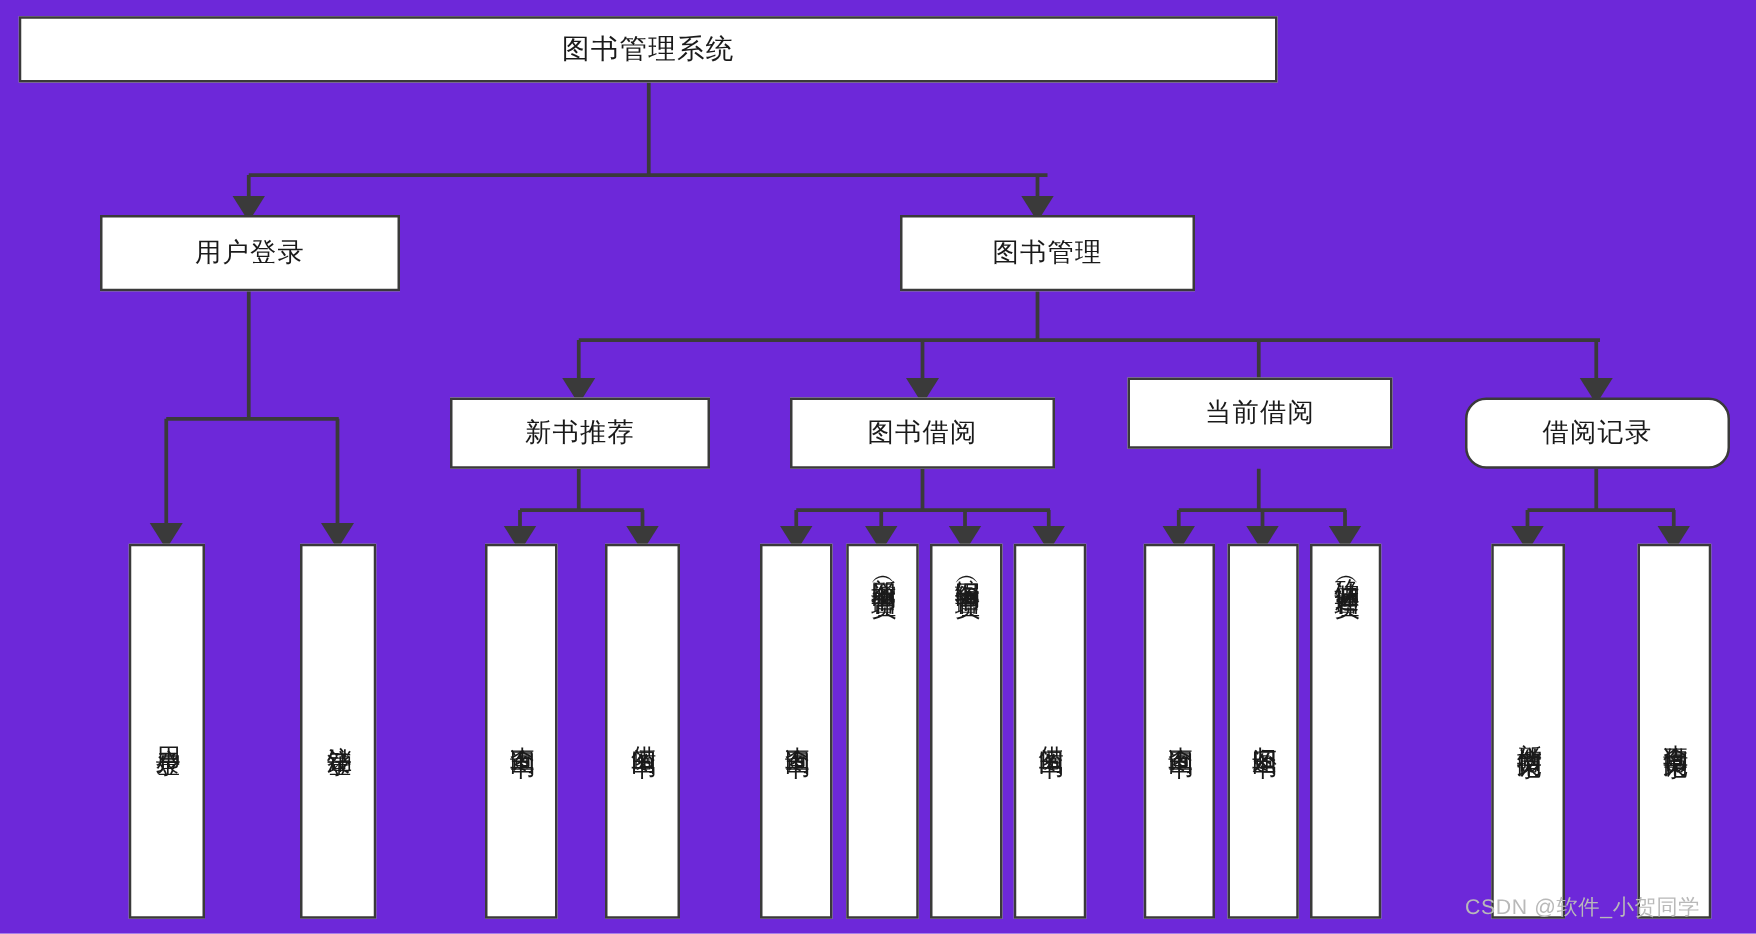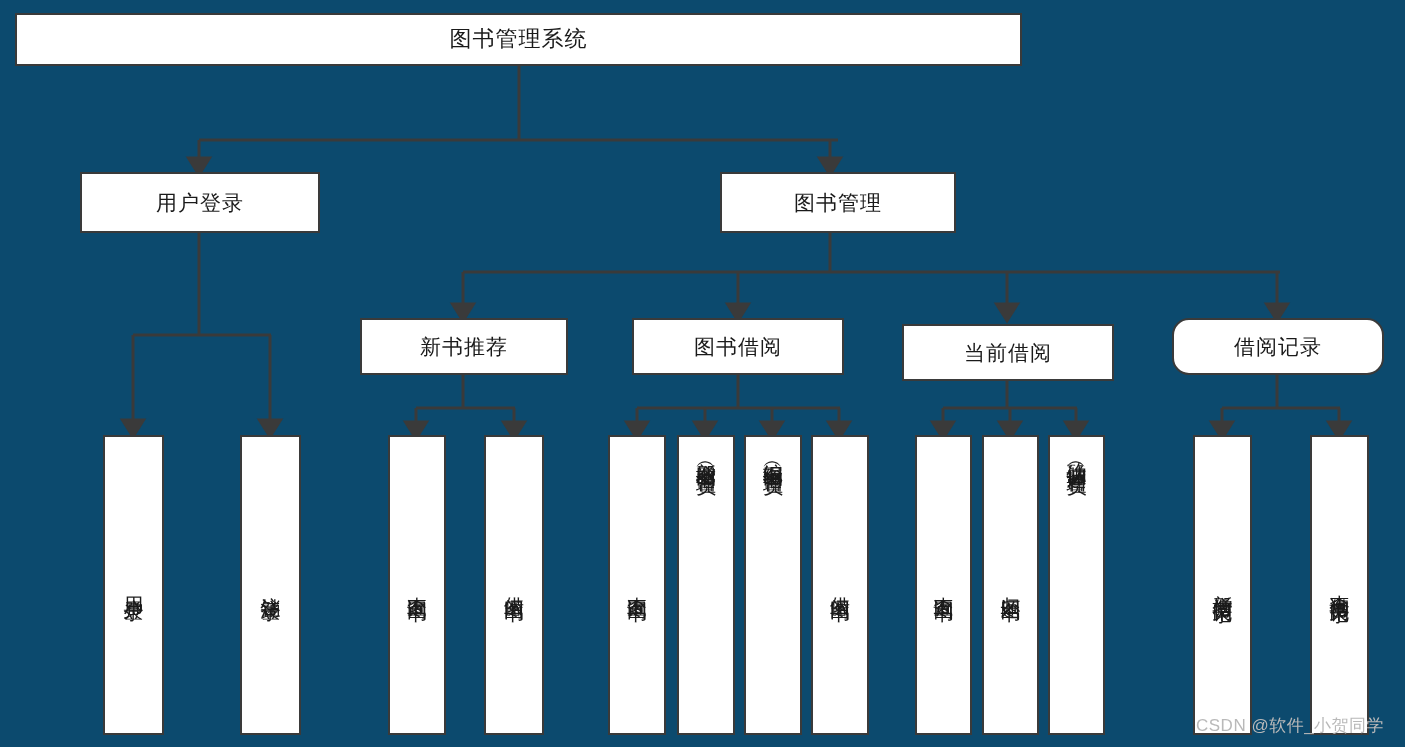--- a/index.html
+++ b/index.html
@@ -8,21 +8,21 @@
     padding: 0;
     background: #ffffff;
   }
   body {
     font-family: "Liberation Sans", "DejaVu Sans", sans-serif;
   }
   #canvas {
     position: relative;
     width: 1405px;
     height: 747px;
-    background: #0c4a6e;
+    background: #6d28d9;
     overflow: hidden;
   }
   #edges {
     position: absolute;
     left: 0;
     top: 0;
     width: 1405px;
     height: 747px;
     pointer-events: none;
   }
@@ -124,36 +124,36 @@
     </g>
   </svg>
 
   <div class="node horiz root" style="left:15px; top:13px; width:1007px; height:53px;">图书管理系统</div>
 
   <div class="node horiz" style="left:80px; top:172px; width:240px; height:61px;">用户登录</div>
   <div class="node horiz" style="left:720px; top:172px; width:236px; height:61px;">图书管理</div>
 
   <div class="node horiz" style="left:360px; top:318px; width:208px; height:57px;">新书推荐</div>
   <div class="node horiz" style="left:632px; top:318px; width:212px; height:57px;">图书借阅</div>
-  <div class="node horiz" style="left:902px; top:324px; width:212px; height:57px;">当前借阅</div>
+  <div class="node horiz" style="left:902px; top:302px; width:212px; height:57px;">当前借阅</div>
   <div class="node horiz" style="left:1172px; top:318px; width:212px; height:57px;border-radius:17px;">借阅记录</div>
 
   <div class="node vert center-v" style="left:103px; top:435px; width:61px; height:300px;">用户登录</div>
   <div class="node vert center-v" style="left:240px; top:435px; width:61px; height:300px;">注销登录</div>
 
   <div class="node vert center-v" style="left:388px; top:435px; width:58px; height:300px;">查询图书</div>
   <div class="node vert center-v" style="left:484px; top:435px; width:60px; height:300px;">借阅图书</div>
 
   <div class="node vert center-v" style="left:608px; top:435px; width:58px; height:300px;">查询图书</div>
   <div class="node vert" style="left:677px; top:435px; width:58px; height:300px;">新增图书（管理员）</div>
   <div class="node vert" style="left:744px; top:435px; width:58px; height:300px;">编辑图书（管理员）</div>
   <div class="node vert center-v" style="left:811px; top:435px; width:58px; height:300px;">借阅图书</div>
 
   <div class="node vert center-v" style="left:915px; top:435px; width:57px; height:300px;">查询图书</div>
   <div class="node vert center-v" style="left:982px; top:435px; width:57px; height:300px;">归还图书</div>
   <div class="node vert" style="left:1048px; top:435px; width:57px; height:300px;">确认归还（管理员）</div>
 
   <div class="node vert center-v" style="left:1193px; top:435px; width:59px; height:300px;">新增借阅记录</div>
   <div class="node vert center-v" style="left:1310px; top:435px; width:59px; height:300px;">查询借阅记录</div>
 
-  <div class="watermark" style="left:1196px; top:714px;">CSDN @软件_小贺同学</div>
+  <div class="watermark" style="left:1172px; top:714px;">CSDN @软件_小贺同学</div>
 
 </div>
 
 </body></html>

